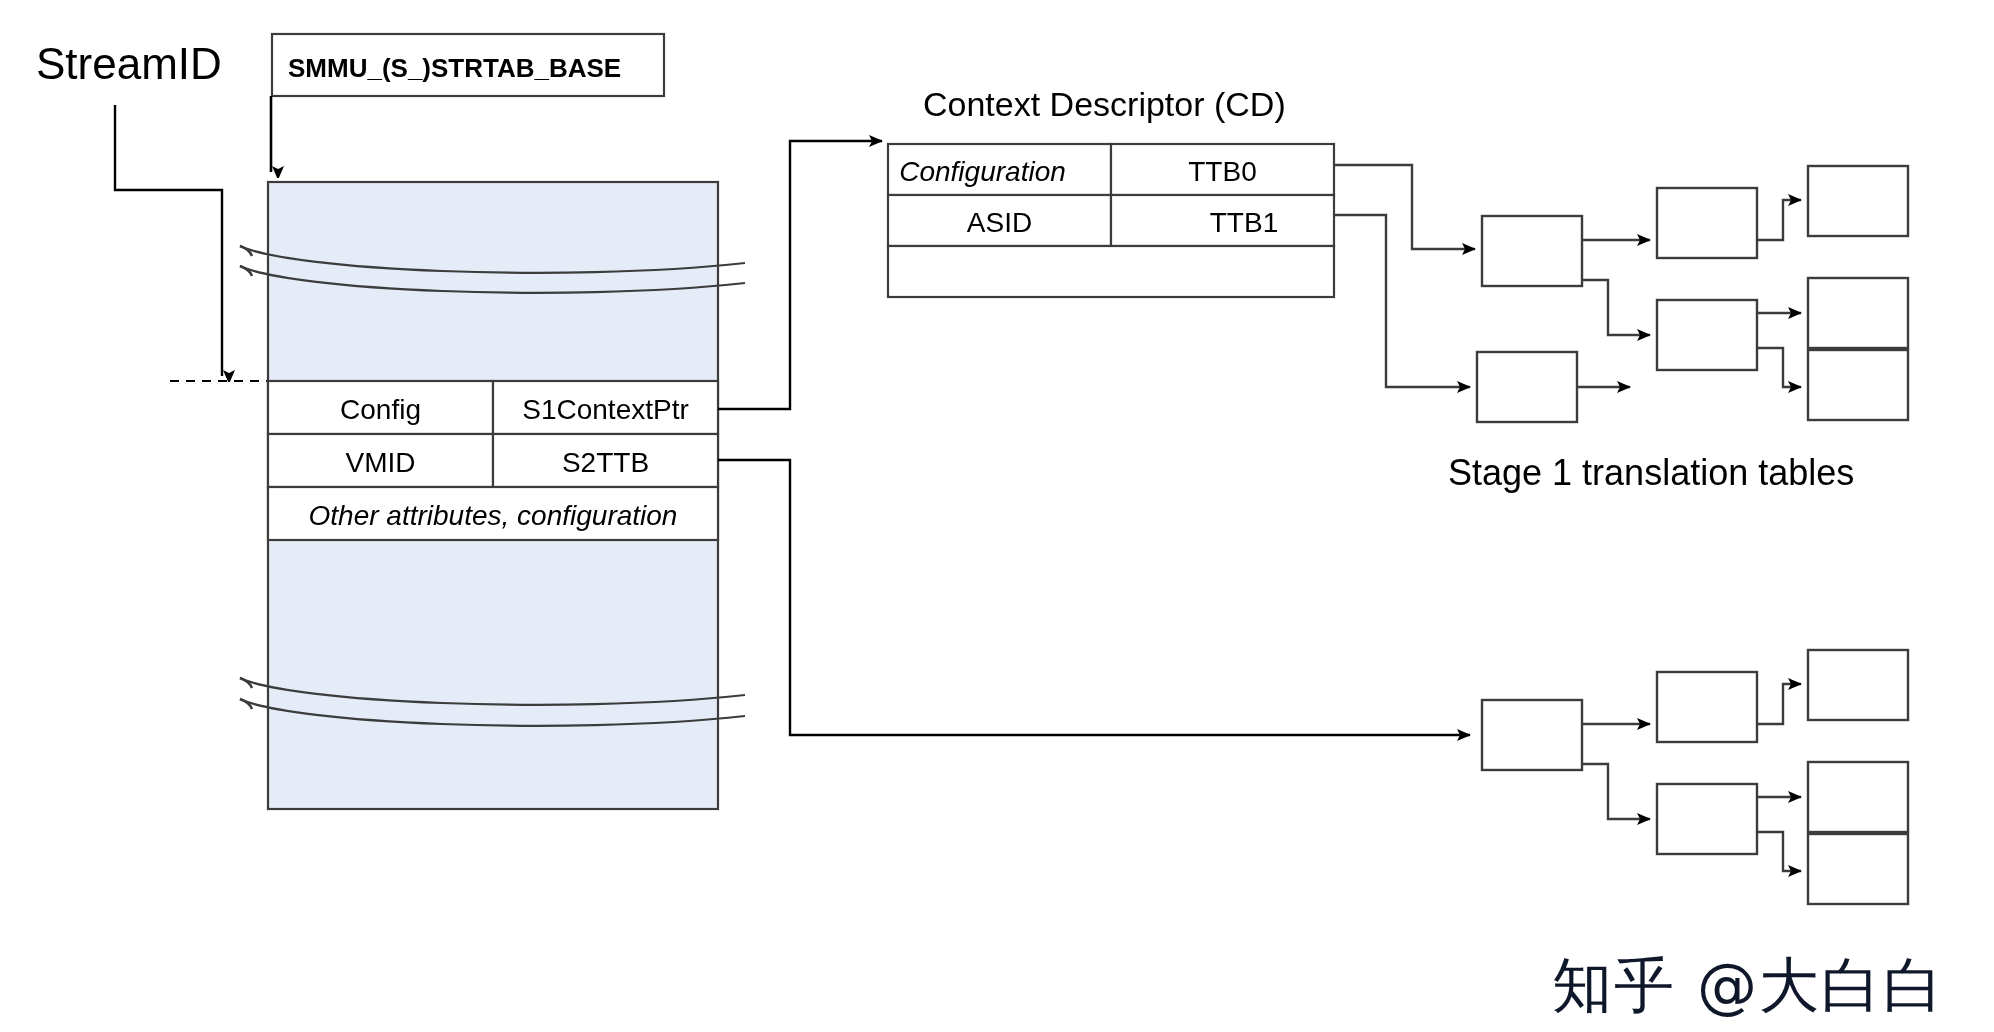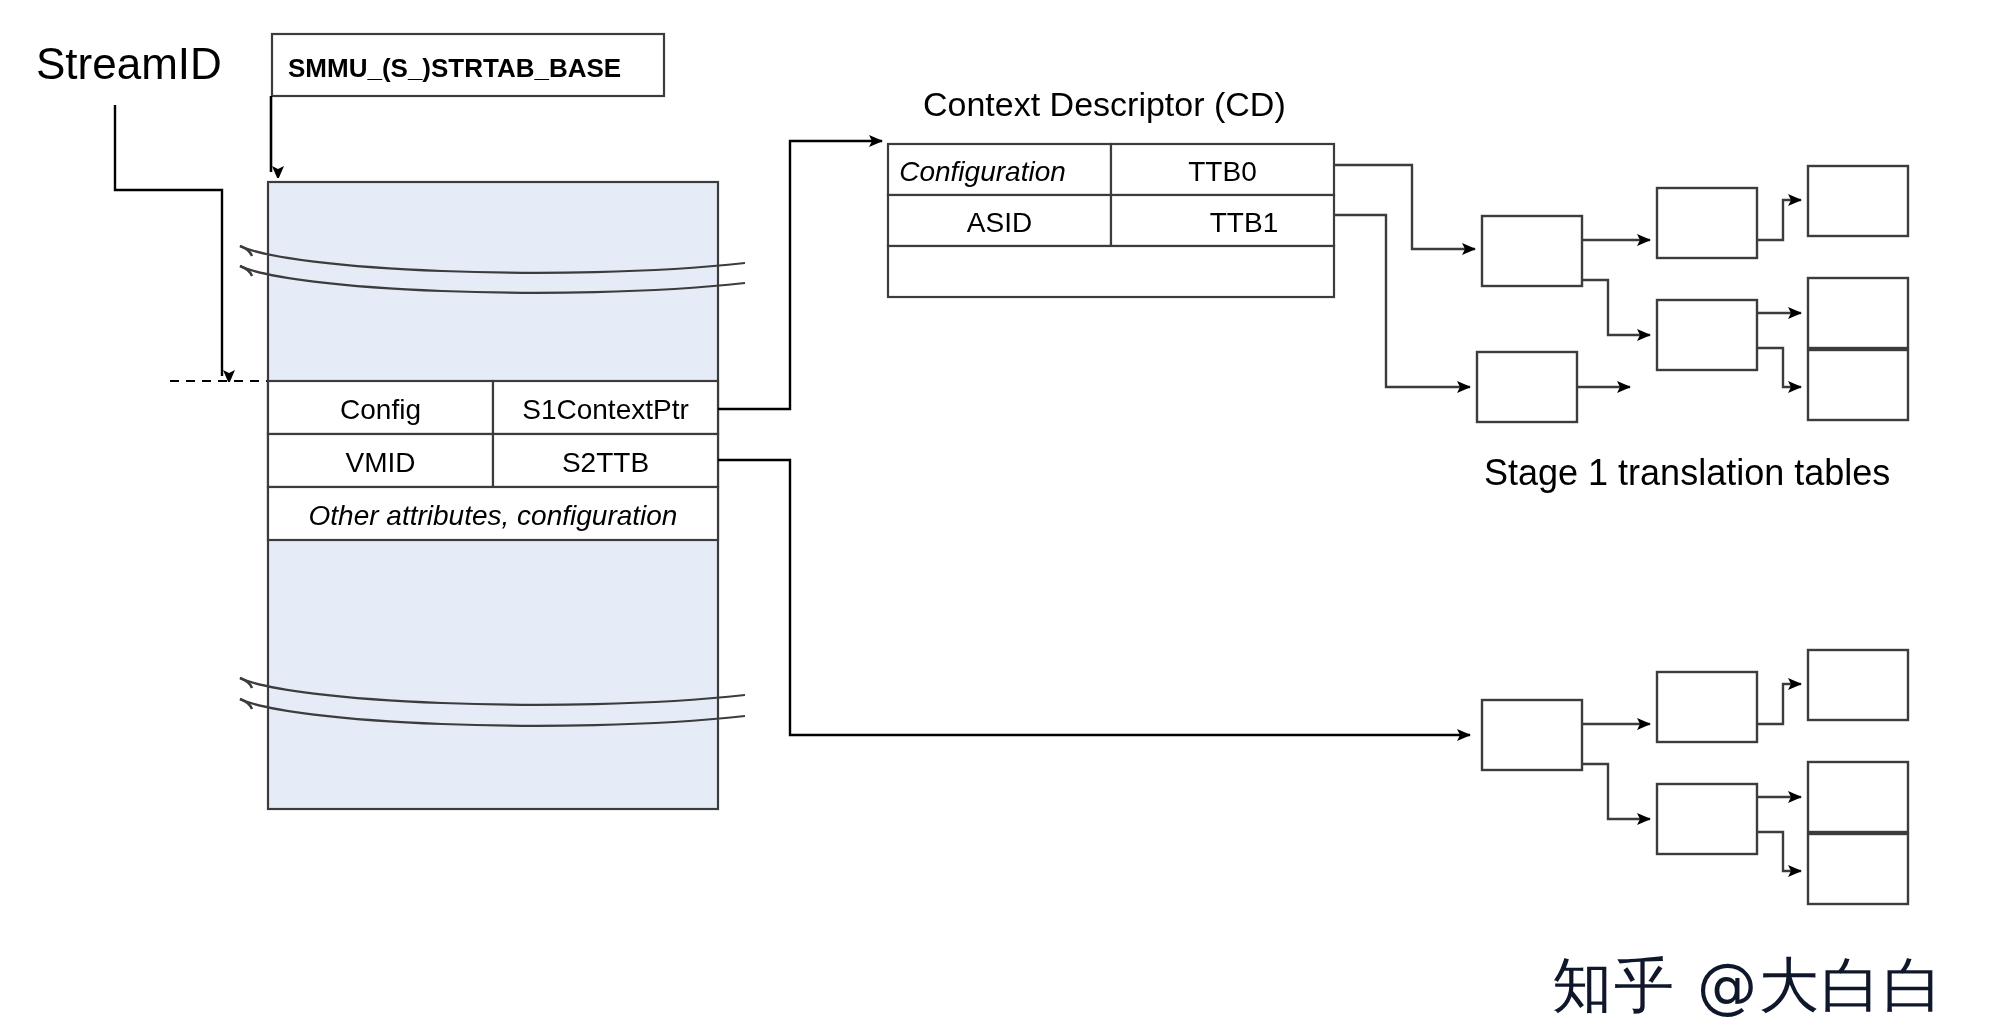--- a/index.html
+++ b/index.html
@@ -60,21 +60,21 @@
     line-height: 1;
   }
   .cell.ital {
     font-style: italic;
   }
   .stage-label {
     font-size: 36px;
     color: #000000;
   }
   .stage1-label {
-    left: 1484px;
+    left: 1448px;
     top: 455px;
   }
   .stage2-label {
     left: 1432px;
     top: 955px;
   }
   .watermark {
     position: absolute;
     left: 1552px;
     top: 910px;

